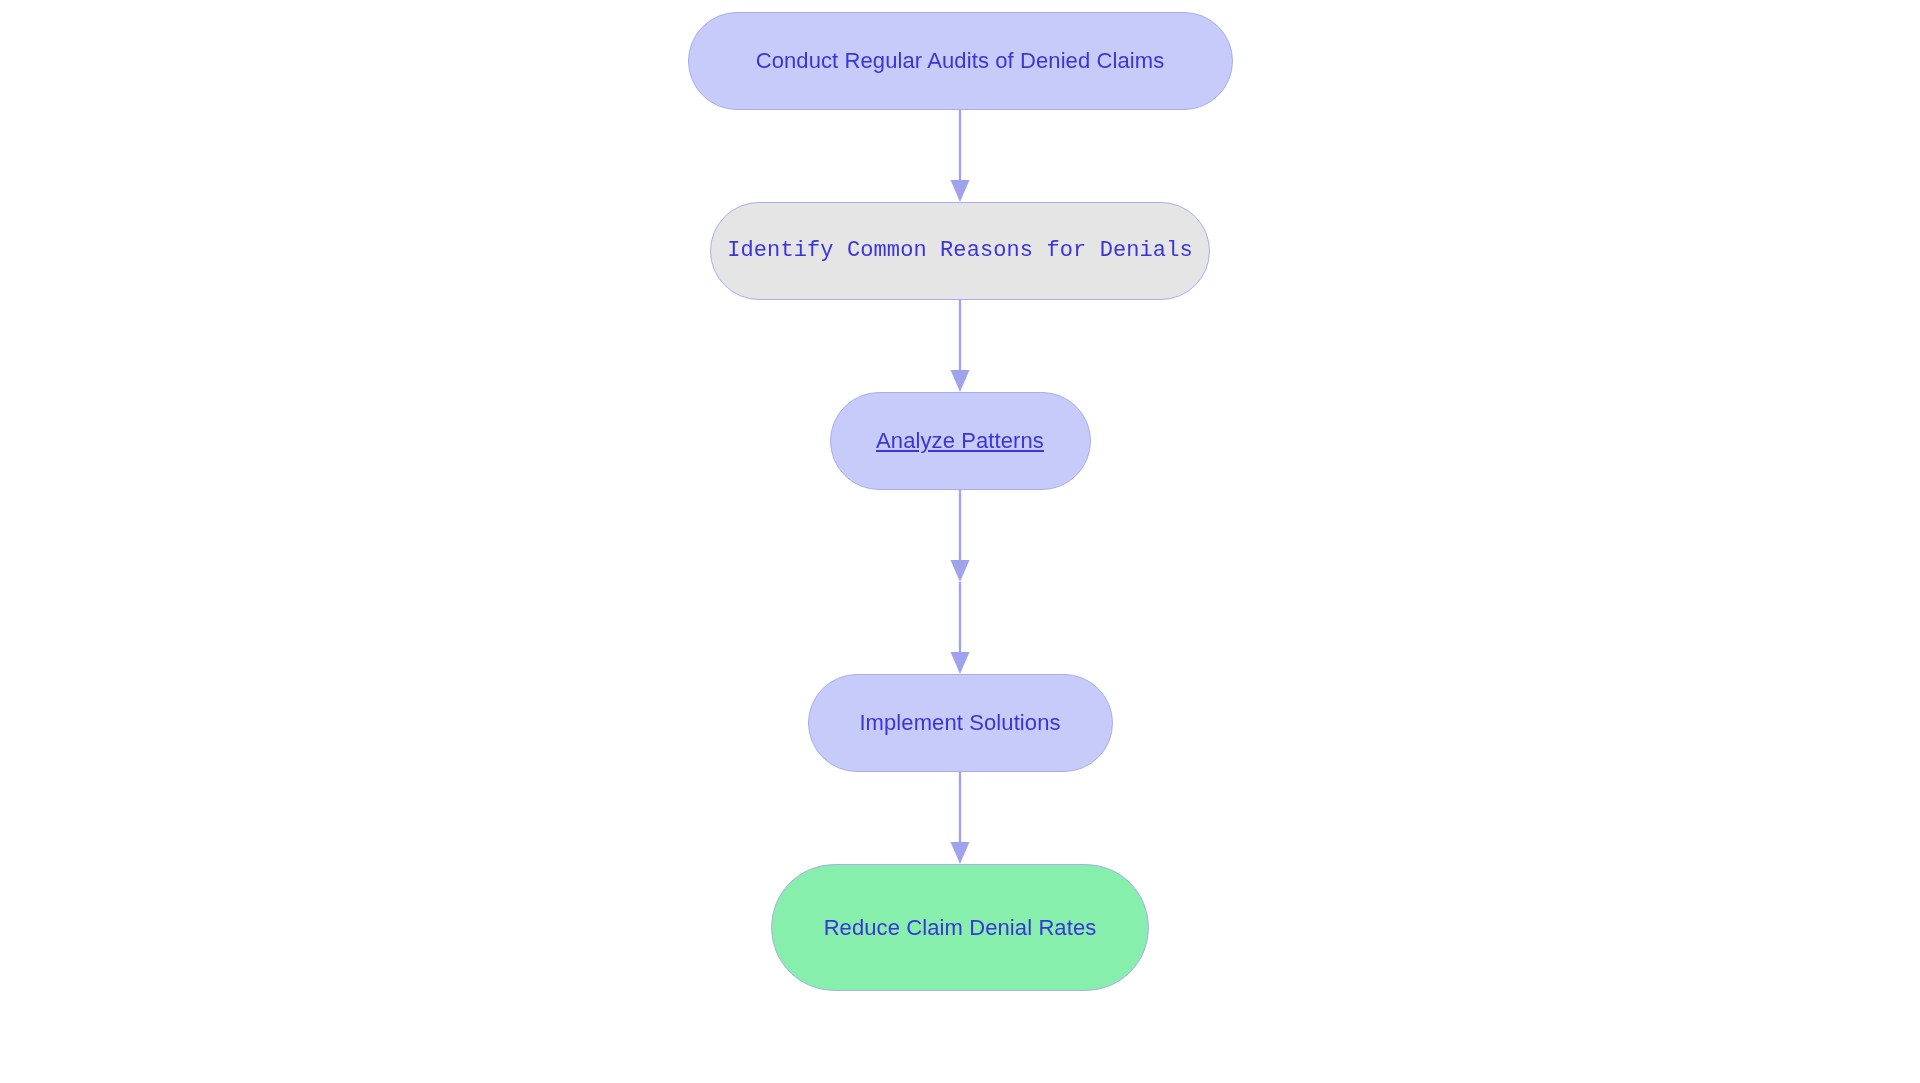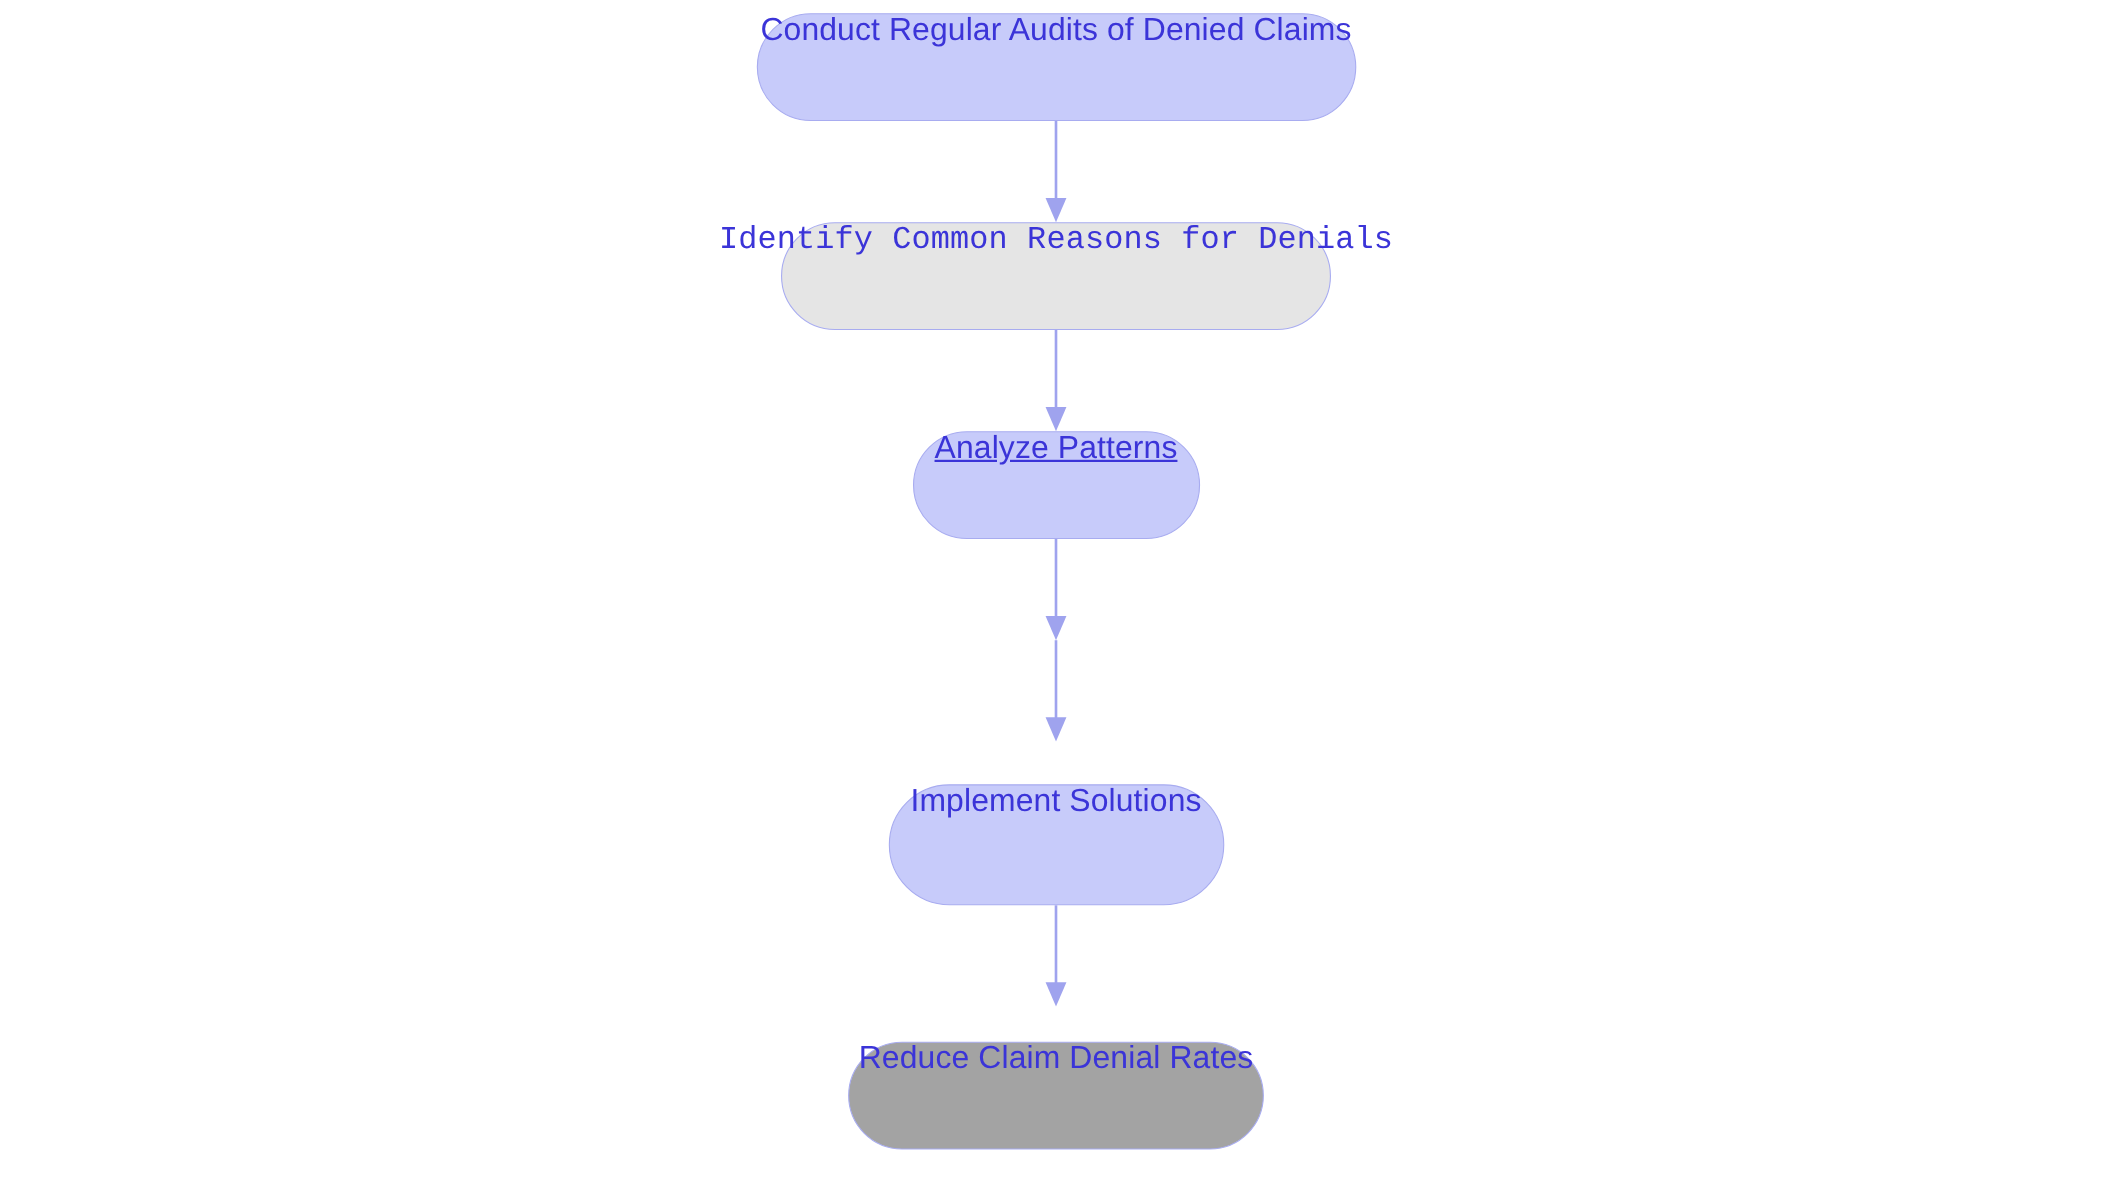--- a/index.html
+++ b/index.html
@@ -25,23 +25,24 @@
     flex-direction: column;
     align-items: center;
   }
   .node {
     box-sizing: border-box;
     background: #c7cbfa;
     border: 1.6px solid #a8acf0;
     border-radius: 999px;
     color: #3b34d8;
     display: flex;
+    align-items: center;
     justify-content: center;
     text-align: center;
-    font-size: 29px;
+    font-size: 22px;
     font-weight: 400;
     letter-spacing: 0.1px;
     line-height: 1;
     white-space: nowrap;
     flex: 0 0 auto;
   }
   .connector {
     flex: 0 0 auto;
     display: flex;
     align-items: center;
@@ -93,29 +94,29 @@
     </div>
 
 
     <div class="connector" style="height: 92px;">
       <svg width="24" height="92" viewBox="0 0 24 92" aria-hidden="true">
         <line x1="12" y1="0" x2="12" y2="72" stroke="#9fa3ee" stroke-width="2.4"></line>
         <polygon points="12,92 2.5,70 21.5,70" fill="#9fa3ee"></polygon>
       </svg>
     </div>
 
-    <div class="node" style="width: 305px; height: 110px; background: rgb(199, 203, 250); border-color: rgb(168, 172, 240); color: rgb(59, 52, 216); margin-top: 39px;">
+    <div class="node" style="width: 305px; height: 98px; background: rgb(199, 203, 250); border-color: rgb(168, 172, 240); color: rgb(59, 52, 216);">
       <span>Implement Solutions</span>
     </div>
 
     <div class="connector" style="height: 92px;">
       <svg width="24" height="92" viewBox="0 0 24 92" aria-hidden="true">
         <line x1="12" y1="0" x2="12" y2="72" stroke="#9fa3ee" stroke-width="2.4"></line>
         <polygon points="12,92 2.5,70 21.5,70" fill="#9fa3ee"></polygon>
       </svg>
     </div>
 
-    <div class="node" style="width: 378px; height: 98px; background: #a3a3a3; border-color: rgb(168, 172, 240); color: rgb(59, 52, 216); margin-top: 32px;">
+    <div class="node" style="width: 378px; height: 127px; background: #86efac; border-color: rgb(168, 172, 240); color: rgb(59, 52, 216);">
       <span>Reduce Claim Denial Rates</span>
     </div>
 
   </div>
 </div>
 
 </body></html>

